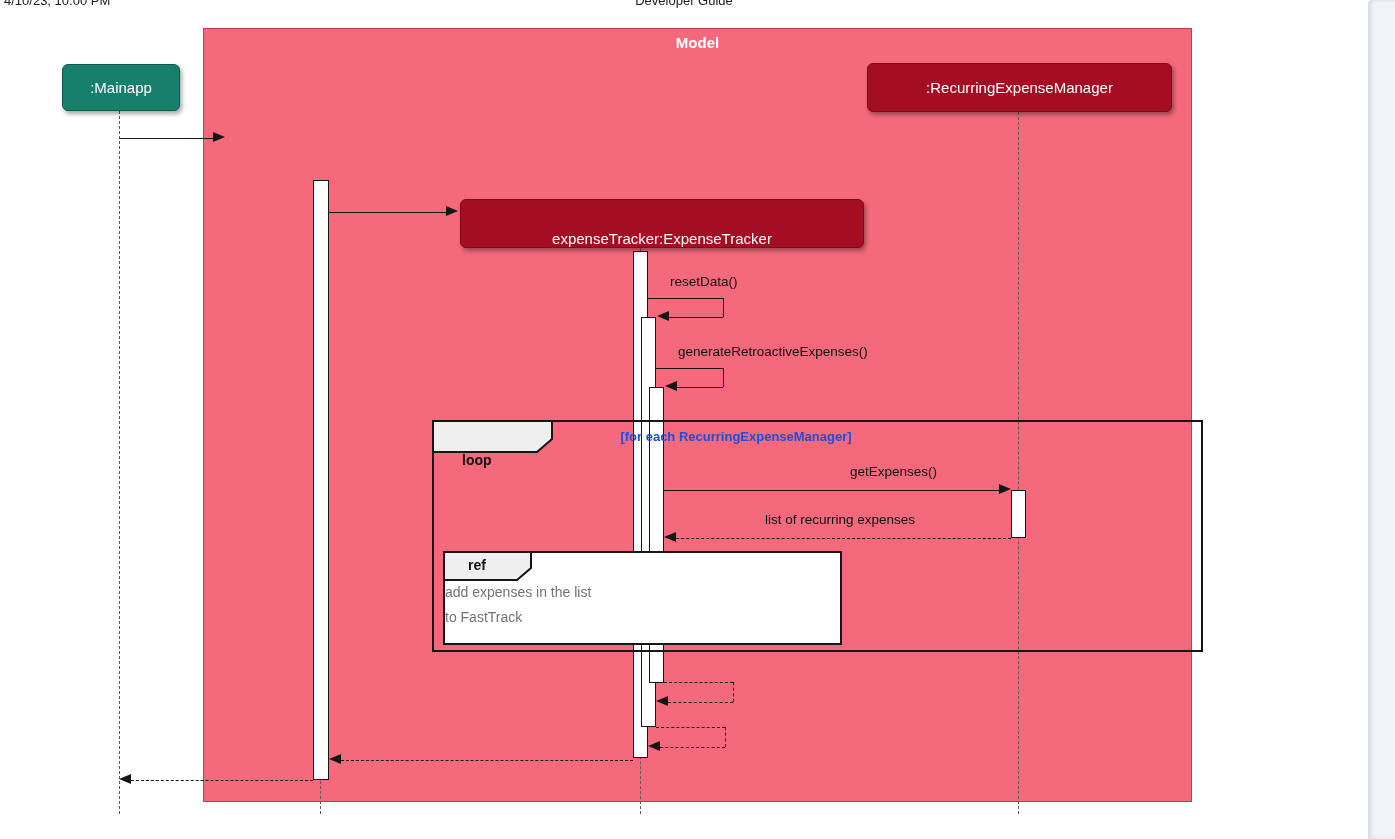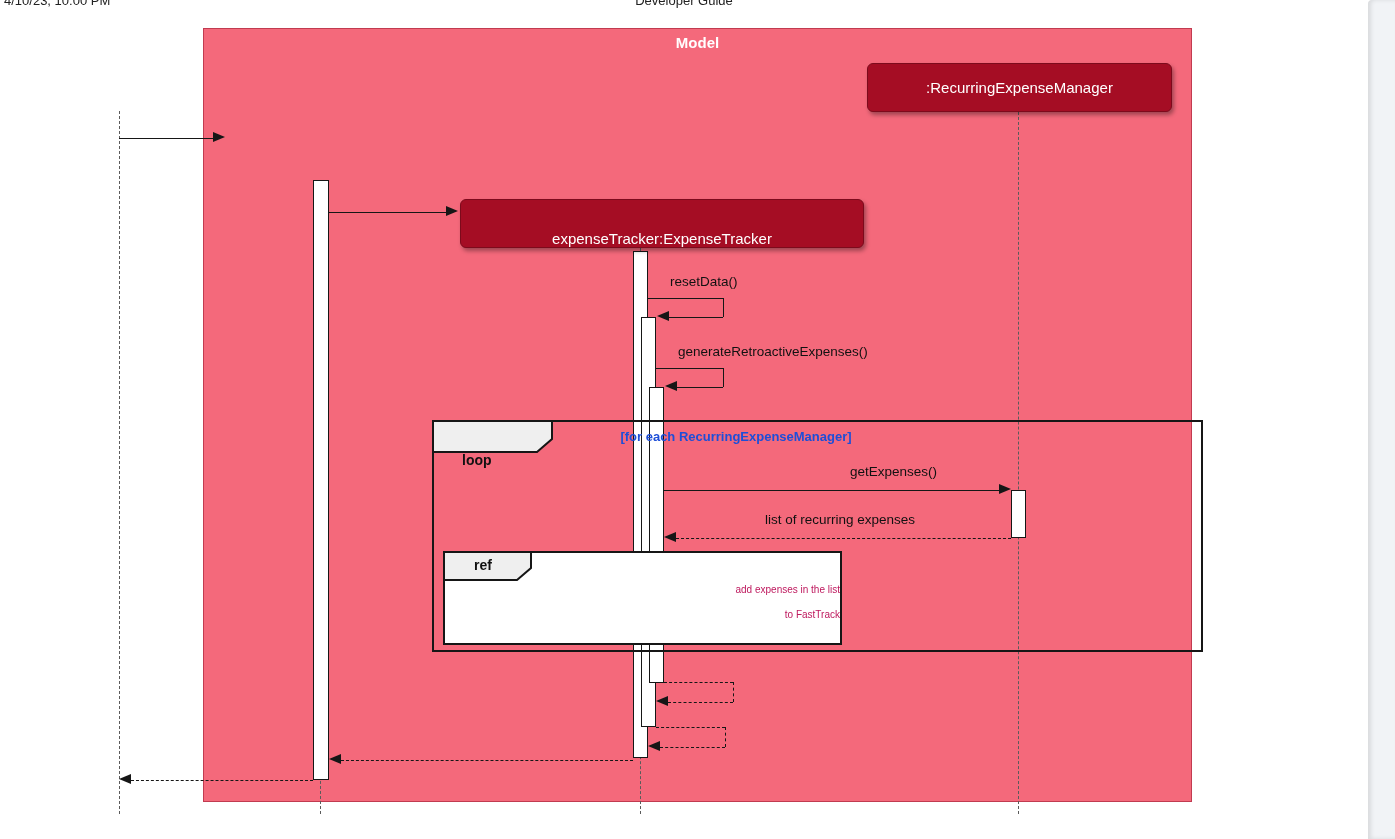--- a/index.html
+++ b/index.html
@@ -39,21 +39,21 @@
   
   .msg{position:absolute;color:#111;font-size:13.5px;white-space:nowrap;}
   .msg.center{text-align:center;}
 
   
   .frag{position:absolute;border:2px solid #161616;box-sizing:border-box;background:transparent;}
   .frag.ref{background:#ffffff;}
   .frag-tab{position:absolute;}
   .frag-op{position:absolute;color:#111;font-weight:bold;font-size:14px;}
   .guard{position:absolute;color:#1d4ed8;font-weight:bold;font-size:13px;text-align:center;white-space:nowrap;}
-  .ref-text{position:absolute;color:#be185d;font-size:10px;width:100%;text-align:right;}
+  .ref-text{position:absolute;color:#737373;font-size:14px;width:100%;text-align:left;}
 
   
   .scroll-strip{position:absolute;left:1368px;top:0;width:27px;height:839px;background:#f1f3f6;
                 box-shadow:inset 3px 0 4px rgba(0,0,0,.10);border-radius:4px 0 0 0;}
 </style>
 </head>
 <body>
 
 <div class="page">
 
@@ -109,38 +109,41 @@
   <div class="ln dash" style="left:676px;top:538px;width:335px;"></div>
   <div class="ah l" style="left:664px;top:532px;"></div>
 
   <div class="frag ref" style="left:443px;top:551px;width:399px;height:94px;">
     <div class="ref-text" style="top:31px;">add expenses in the list</div>
     <div class="ref-text" style="top:56px;">to FastTrack</div>
   </div>
   <svg class="frag-tab" style="left:443px;top:551px;" width="92" height="32">
     <polygon points="1,1 88,1 88,17 74,29 1,29" fill="#EFEFEF" stroke="#161616" stroke-width="2"></polygon>
   </svg>
-  <div class="frag-op" style="left:468px;top:557px;margin-left:6px;">ref</div>
+  <div class="frag-op" style="left:468px;top:557px;">ref</div>
 
   <div class="ln dash" style="left:664px;top:682px;width:69px;"></div>
   <div class="vln dash" style="left:733px;top:682px;height:20px;"></div>
   <div class="ln dash" style="left:668px;top:702px;width:65px;"></div>
   <div class="ah l" style="left:656px;top:696px;"></div>
 
   <div class="ln dash" style="left:656px;top:727px;width:69px;"></div>
   <div class="vln dash" style="left:725px;top:727px;height:20px;"></div>
   <div class="ln dash" style="left:660px;top:747px;width:65px;"></div>
   <div class="ah l" style="left:648px;top:741px;"></div>
 
   <div class="ln dash" style="left:341px;top:760px;width:292px;"></div>
   <div class="ah l" style="left:329px;top:754px;"></div>
 
   <div class="ln dash" style="left:131px;top:780px;width:182px;"></div>
   <div class="ah l" style="left:119px;top:774px;"></div>
 
+  <div class="pbox teal" style="left:62px;top:64px;width:118px;height:47px;">
+    <span>:Mainapp</span>
+  </div>
   <div class="pbox" style="left:460px;top:199px;width:404px;height:49px;align-items:flex-end;">
     <span>expenseTracker:ExpenseTracker</span>
   </div>
   <div class="pbox" style="left:867px;top:63px;width:305px;height:49px;justify-content:center;">
     <span>:RecurringExpenseManager</span>
   </div>
 
   <div class="scroll-strip"></div>
 
 </div>

